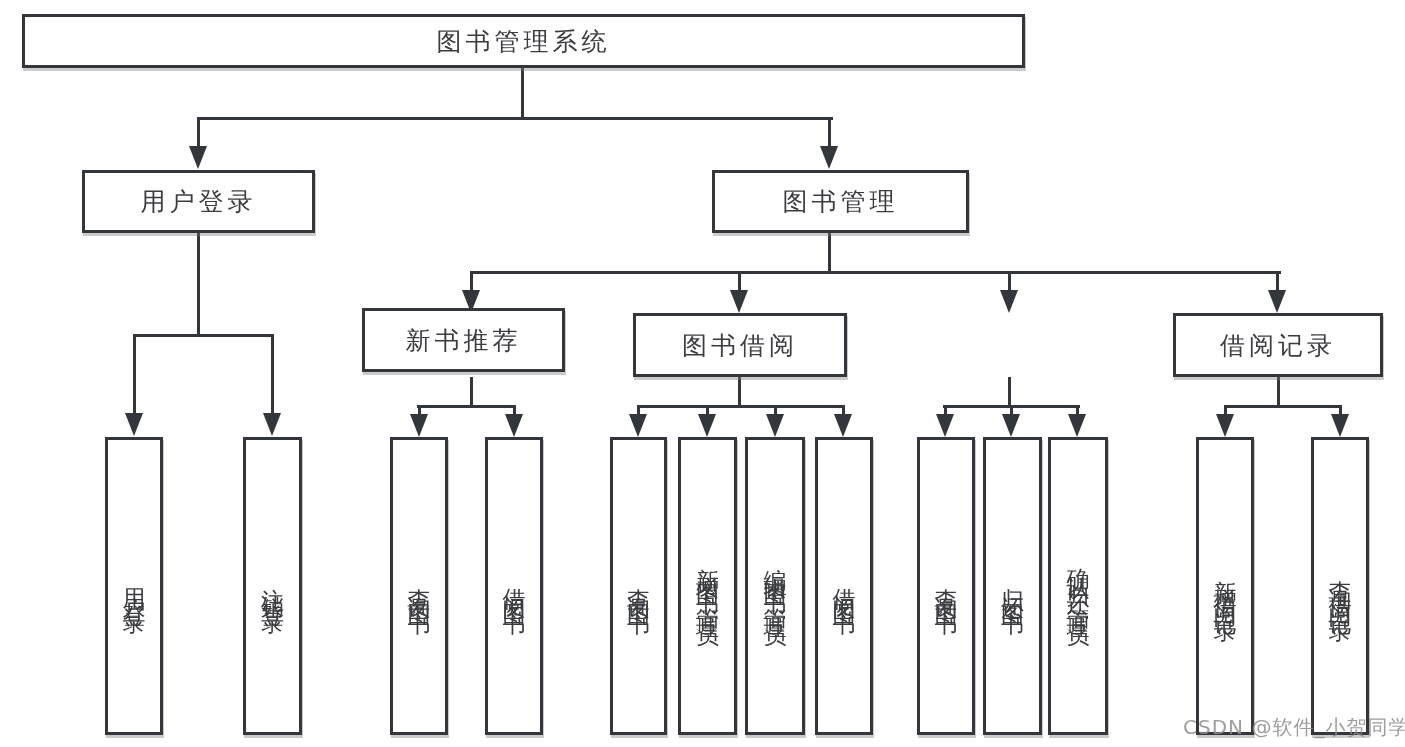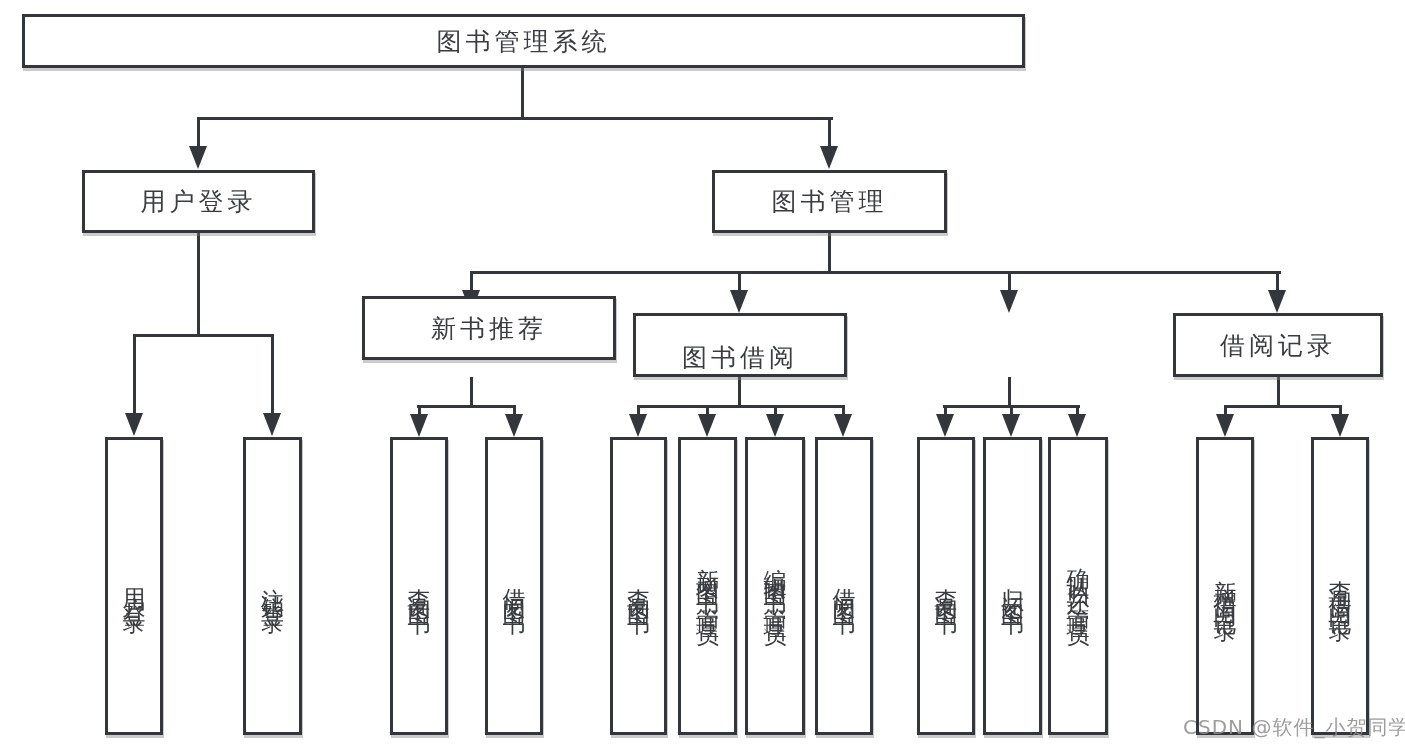--- a/index.html
+++ b/index.html
@@ -69,21 +69,21 @@
   <div class="line" style="left:521px; top:68px; width:3px; height:52px;"></div>
   <div class="line" style="left:197px; top:117px; width:636px; height:3px;"></div>
   <div class="line" style="left:197px; top:119px; width:3px; height:30px;"></div>
   <div class="arrow" style="left:189px; top:146px;"></div>
   <div class="line" style="left:828px; top:119px; width:3px; height:30px;"></div>
   <div class="arrow" style="left:820px; top:146px;"></div>
 
   <div class="box hbox" style="left:82px; top:170px; width:233px; height:63px;">
     <span>用户登录</span>
   </div>
-  <div class="box hbox" style="left:712px; top:170px; width:235px; height:63px;">
+  <div class="box hbox" style="left:712px; top:170px; width:257px; height:63px;">
     <span>图书管理</span>
   </div>
 
   <div class="line" style="left:197px; top:233px; width:3px; height:104px;"></div>
   <div class="line" style="left:133px; top:334px; width:141px; height:3px;"></div>
   <div class="line" style="left:133px; top:337px; width:3px; height:76px;"></div>
   <div class="arrow" style="left:125px; top:413px;"></div>
   <div class="line" style="left:271px; top:337px; width:3px; height:76px;"></div>
   <div class="arrow" style="left:263px; top:413px;"></div>
 
@@ -91,24 +91,24 @@
   <div class="line" style="left:470px; top:271px; width:811px; height:3px;"></div>
   <div class="line" style="left:470px; top:274px; width:3px; height:18px;"></div>
   <div class="arrow" style="left:462px; top:290px;"></div>
   <div class="line" style="left:738px; top:274px; width:3px; height:18px;"></div>
   <div class="arrow" style="left:730px; top:290px;"></div>
   <div class="line" style="left:1008px; top:274px; width:3px; height:18px;"></div>
   <div class="arrow" style="left:1000px; top:290px;"></div>
   <div class="line" style="left:1276px; top:274px; width:3px; height:18px;"></div>
   <div class="arrow" style="left:1268px; top:290px;"></div>
 
-  <div class="box hbox" style="left:362px; top:296px; width:254px; height:64px;">
+  <div class="box hbox" style="left:362px; top:308px; width:203px; height:64px;">
     <span>新书推荐</span>
   </div>
-  <div class="box hbox" style="left:633px; top:313px; width:214px; height:64px;align-items:flex-end;">
+  <div class="box hbox" style="left:633px; top:313px; width:214px; height:64px;">
     <span>图书借阅</span>
   </div>
   <div class="box hbox" style="left:1173px; top:313px; width:210px; height:64px;">
     <span>借阅记录</span>
   </div>
 
   <div class="line" style="left:470px; top:377px; width:3px; height:30px;"></div>
   <div class="line" style="left:417px; top:405px; width:99px; height:3px;"></div>
   <div class="line" style="left:418px; top:408px; width:3px; height:8px;"></div>
   <div class="arrow" style="left:410px; top:414px;"></div>

